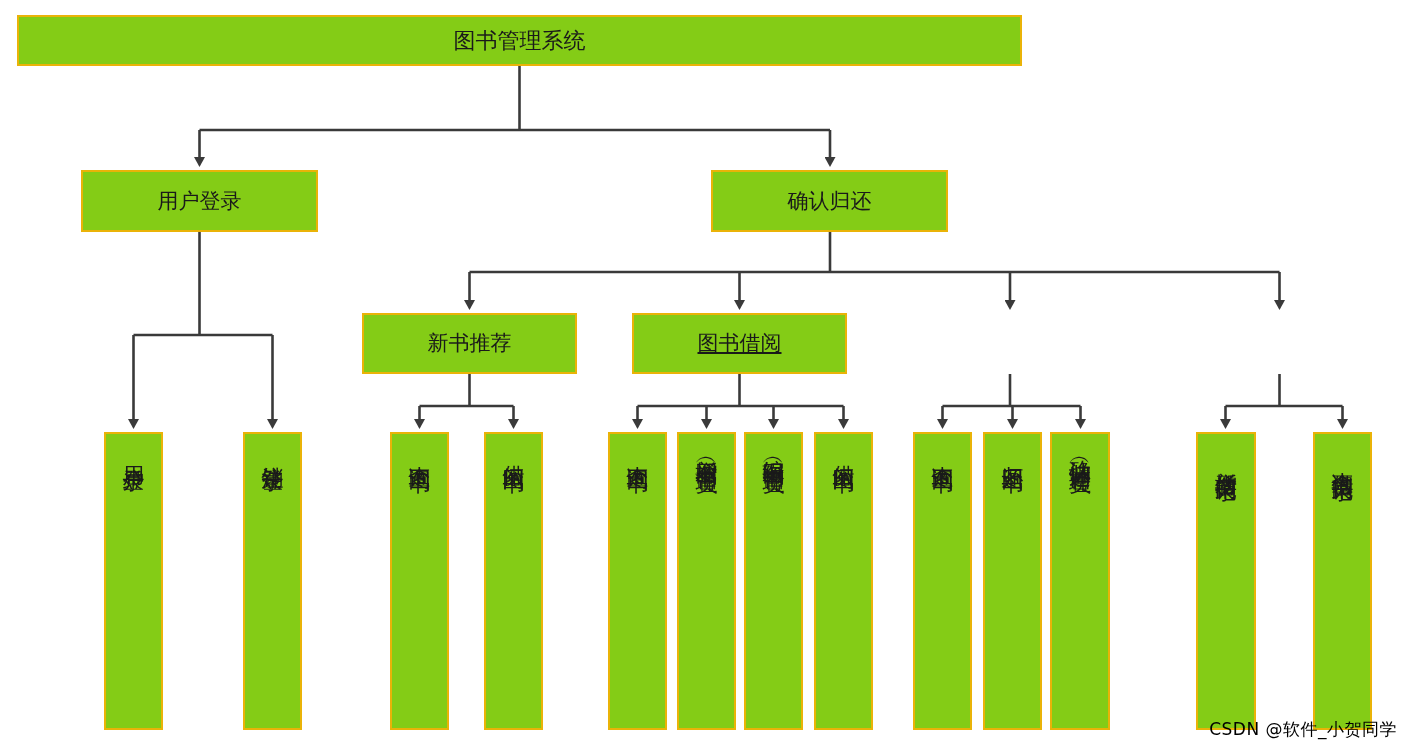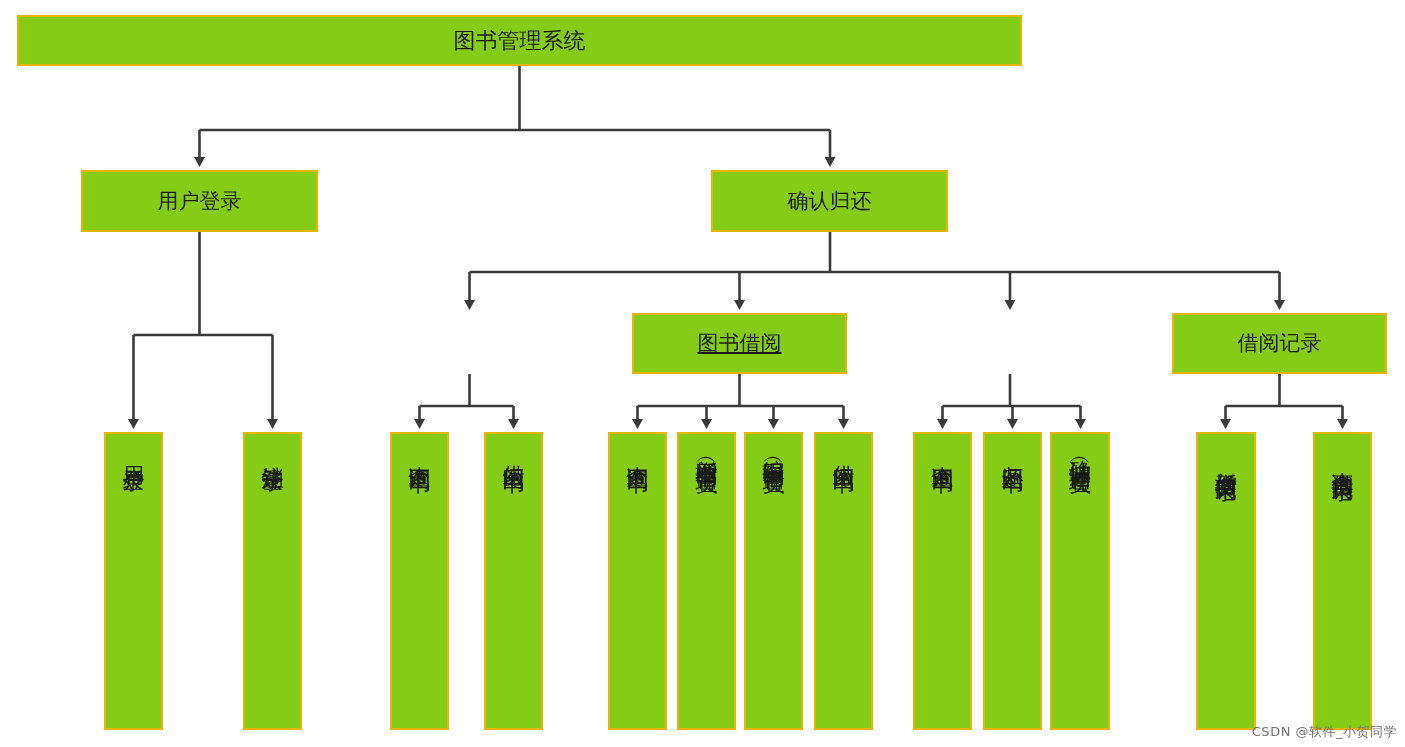--- a/index.html
+++ b/index.html
@@ -58,22 +58,22 @@
     text-orientation: upright;
     font-size: 22px;
     letter-spacing: 2px;
     line-height: 1;
     white-space: nowrap;
   }
   .watermark {
     position: absolute;
     right: 8px;
     bottom: 6px;
-    font-size: 13px;
-    color: #737373;
+    font-size: 17px;
+    color: #000000;
     letter-spacing: 0.5px;
     white-space: nowrap;
   }
 </style>
 </head>
 <body>
 
 <div id="diagram-root">
 
   <svg class="edges" viewBox="0 0 1405 747" xmlns="http://www.w3.org/2000/svg">
@@ -133,25 +133,25 @@
     <span class="node-label">图书管理系统</span>
   </div>
 
   <div class="node horizontal" style="left:81px; top:170px; width:237px; height:62px;">
     <span class="node-label">用户登录</span>
   </div>
   <div class="node horizontal" style="left:711px; top:170px; width:237px; height:62px;">
     <span class="node-label">确认归还</span>
   </div>
 
+  <div class="node horizontal" style="left:362px; top:313px; width:215px; height:61px;">
+    <span class="node-label">新书推荐</span>
+  </div>
   <div class="node horizontal" style="left:632px; top:313px; width:215px; height:61px;text-decoration:underline;">
     <span class="node-label">图书借阅</span>
-  </div>
-  <div class="node horizontal" style="left:1172px; top:313px; width:215px; height:61px;">
-    <span class="node-label">借阅记录</span>
   </div>
 
   <div class="node vertical" style="left:104px; top:432px; width:59px; height:298px;">
     <span class="node-label">用户登录</span>
   </div>
   <div class="node vertical" style="left:243px; top:432px; width:59px; height:298px;">
     <span class="node-label">注销登录</span>
   </div>
 
   <div class="node vertical" style="left:390px; top:432px; width:59px; height:298px;">

